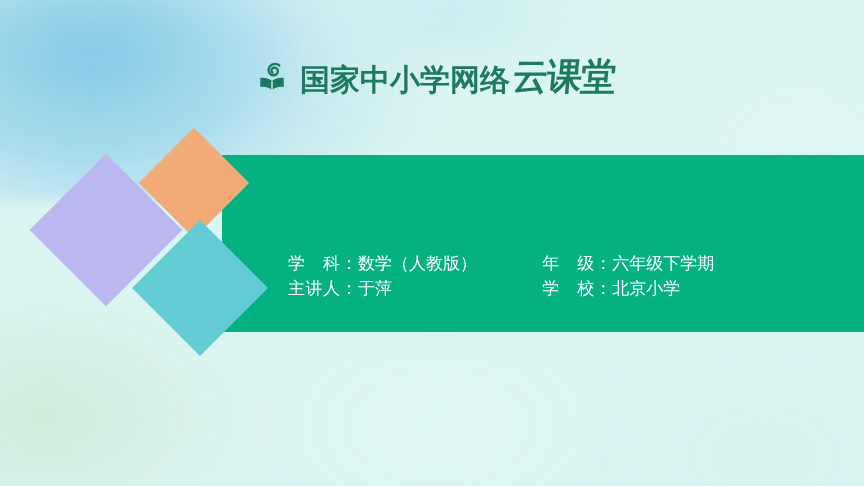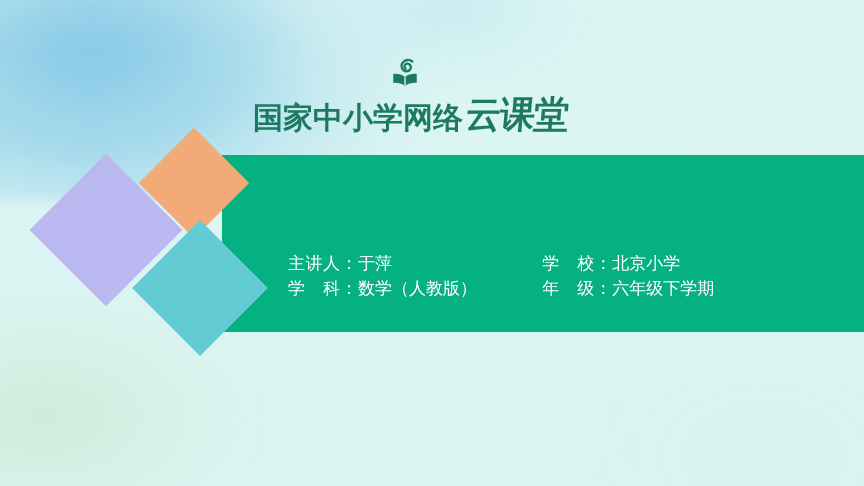--- a/index.html
+++ b/index.html
@@ -111,21 +111,20 @@
   }
 
   
   .logo {
     position: absolute;
     left: 253px;
     top: 55px;
     display: flex;
     align-items: center;
     height: 46px;
-    flex-direction: column;
   }
   .logo-mark {
     width: 38px;
     height: 38px;
     margin-right: 9px;
     flex: none;
   }
   .logo-text {
     display: flex;
     align-items: baseline;
@@ -276,32 +275,32 @@
   <div class="diamond diamond-orange"></div>
   <div class="diamond diamond-teal"></div>
 
   <div class="banner-content">
 
 
     <div class="info-block">
 
       <div class="info-row">
         <span class="info-cell left">
+          <span class="info-label">学　科：</span><span class="info-value">数学（人教版）</span>
+        </span>
+        <span class="info-cell right">
+          <span class="info-label">年　级：</span><span class="info-value">六年级下学期</span>
+        </span>
+      </div>
+
+      <div class="info-row">
+        <span class="info-cell left">
           <span class="info-label">主讲人：</span><span class="info-value">于萍</span>
         </span>
         <span class="info-cell right">
           <span class="info-label">学　校：</span><span class="info-value">北京小学</span>
         </span>
       </div>
 
-      <div class="info-row">
-        <span class="info-cell left">
-          <span class="info-label">学　科：</span><span class="info-value">数学（人教版）</span>
-        </span>
-        <span class="info-cell right">
-          <span class="info-label">年　级：</span><span class="info-value">六年级下学期</span>
-        </span>
-      </div>
-
     </div>
   </div>
 
 </div>
 
 </body></html>

